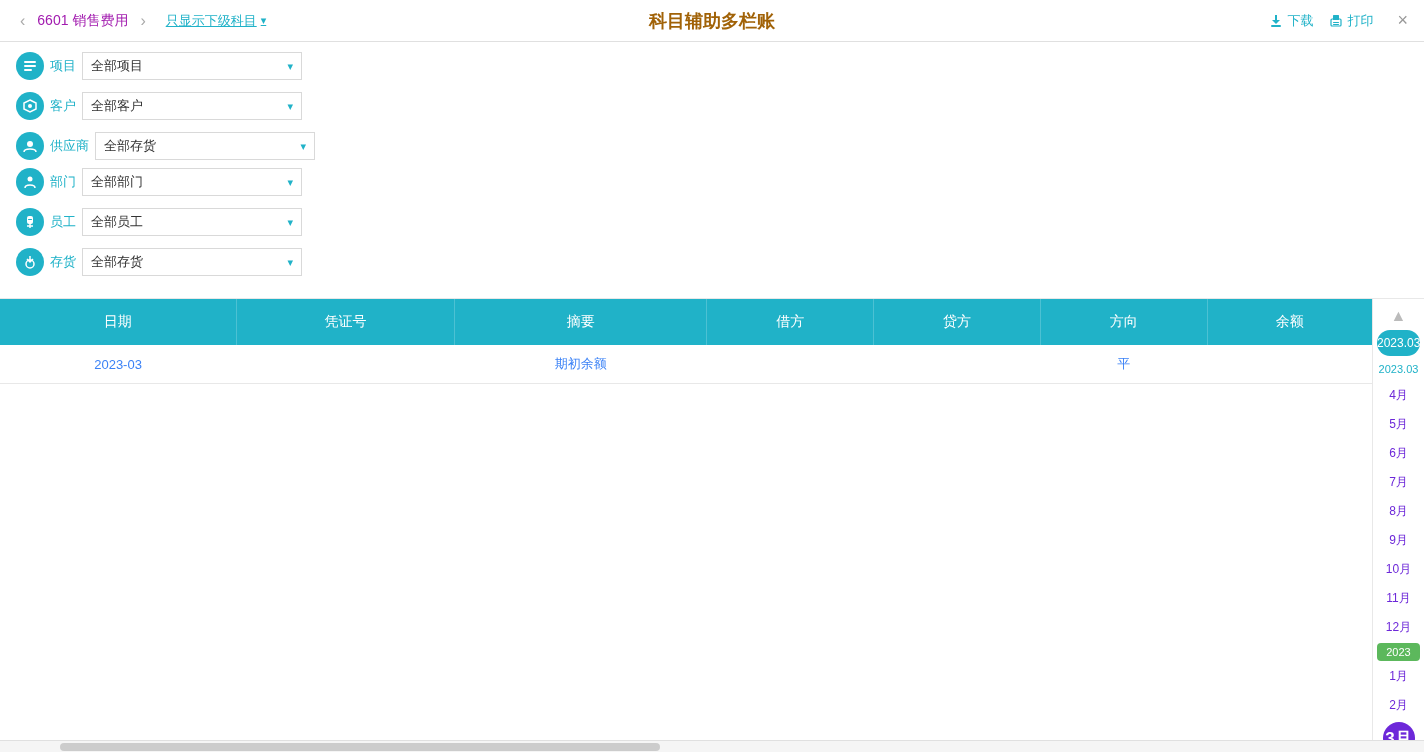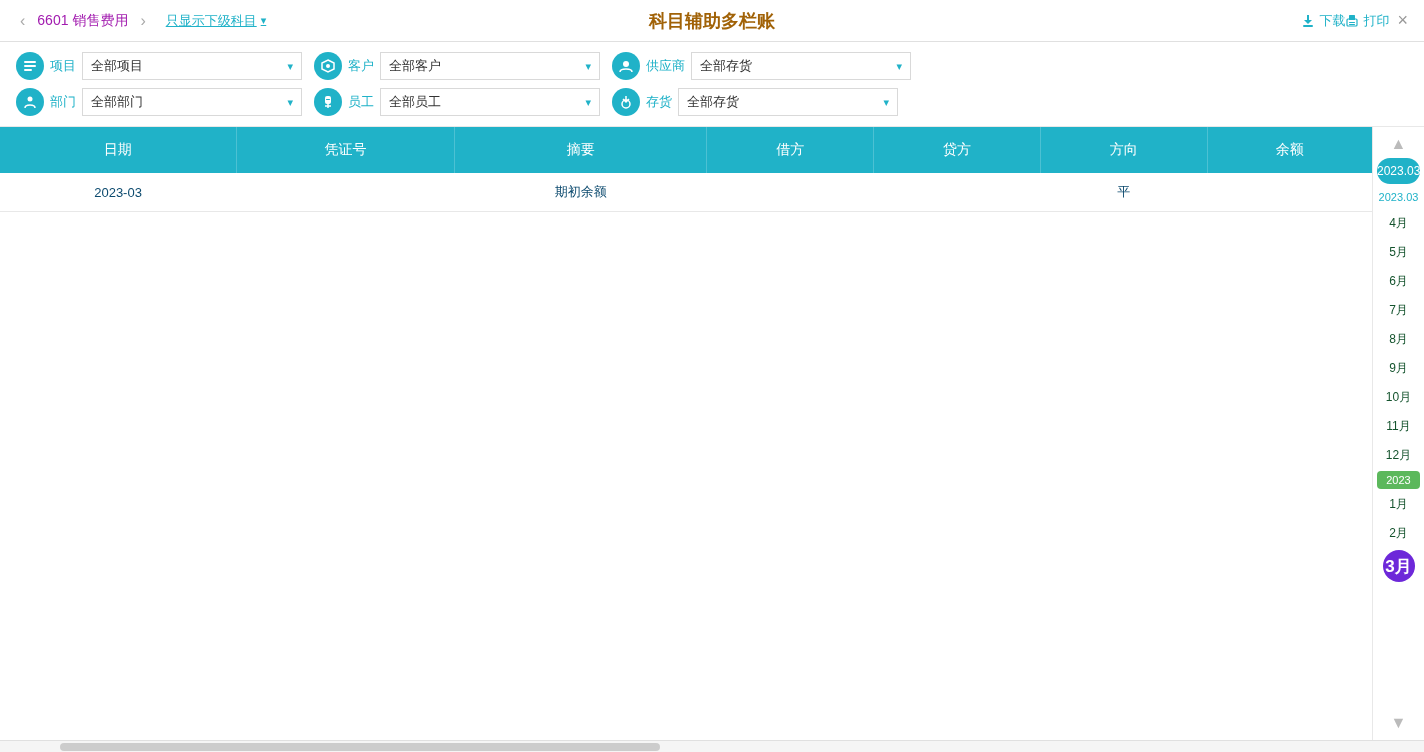--- a/index.html
+++ b/index.html
@@ -59,20 +59,21 @@
       left: 50%;
       transform: translateX(-50%);
       font-size: 18px;
       font-weight: bold;
       color: #a16207;
     }
     .top-actions {
       margin-left: auto;
       display: flex;
       align-items: center;
+      gap: 16px;
     }
     .action-btn {
       display: flex;
       align-items: center;
       gap: 4px;
       color: #20b2c8;
       cursor: pointer;
       font-size: 13px;
     }
     .close-btn {
@@ -85,22 +86,23 @@
     .filter-bar {
       padding: 10px 16px;
       background: #fff;
       border-bottom: 1px solid #e8e8e8;
     }
     .filter-row {
       display: flex;
       align-items: flex-start;
       gap: 12px;
       margin-bottom: 8px;
-    }
-    .filter-row:last-child { margin-bottom: 0; }
+      flex-direction: column;
+    }
+    .filter-row:last-child { margin-bottom: 12px; }
     .filter-item {
       display: flex;
       align-items: center;
       gap: 6px;
     }
     .filter-icon {
       width: 28px;
       height: 28px;
       border-radius: 50%;
       background: #20b2c8;
@@ -159,21 +161,21 @@
       border-right: 1px solid rgba(255,255,255,0.2);
     }
     thead th:last-child { border-right: none; }
     tbody tr {
       border-bottom: 1px solid #e8e8e8;
     }
     tbody td {
       padding: 10px 8px;
       text-align: center;
       font-size: 13px;
-      color: #0c4a6e;
+      color: #3b82f6;
     }
     
     .hscroll-bar {
       height: 12px;
       background: #f5f5f5;
       border-top: 1px solid #e0e0e0;
       position: relative;
     }
     .hscroll-thumb {
       position: absolute;
@@ -202,21 +204,21 @@
       padding: 4px 0;
       color: #bbb;
       font-size: 16px;
       cursor: pointer;
     }
     .sidebar-item {
       width: 100%;
       text-align: center;
       padding: 6px 0;
       font-size: 12px;
-      color: #14532d;
+      color: #6d28d9;
       cursor: pointer;
       position: relative;
     }
     .sidebar-item.active {
       background: #20b2c8;
       color: #fff;
       border-radius: 16px;
       margin: 1px 4px;
       width: calc(100% - 8px);
     }

